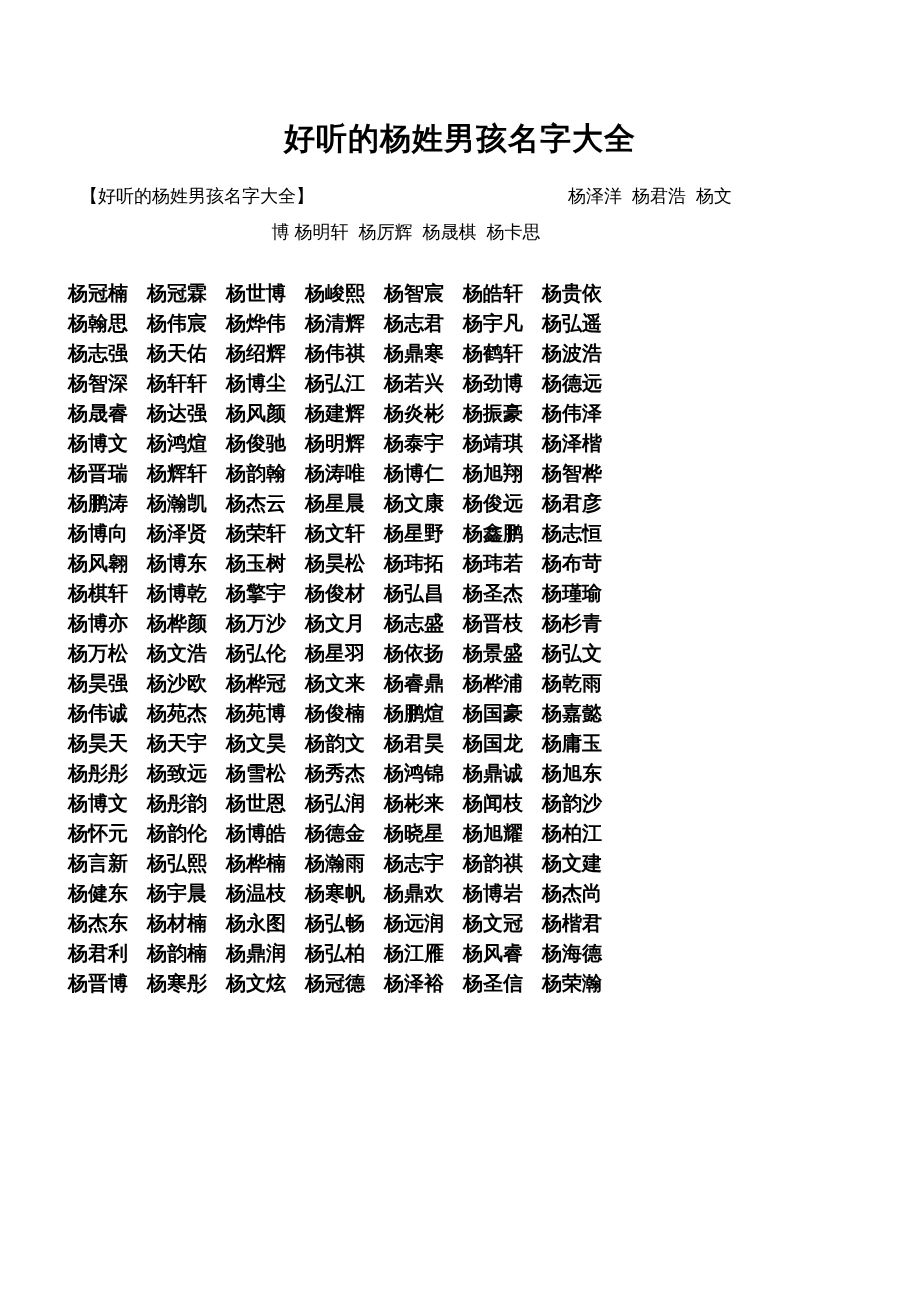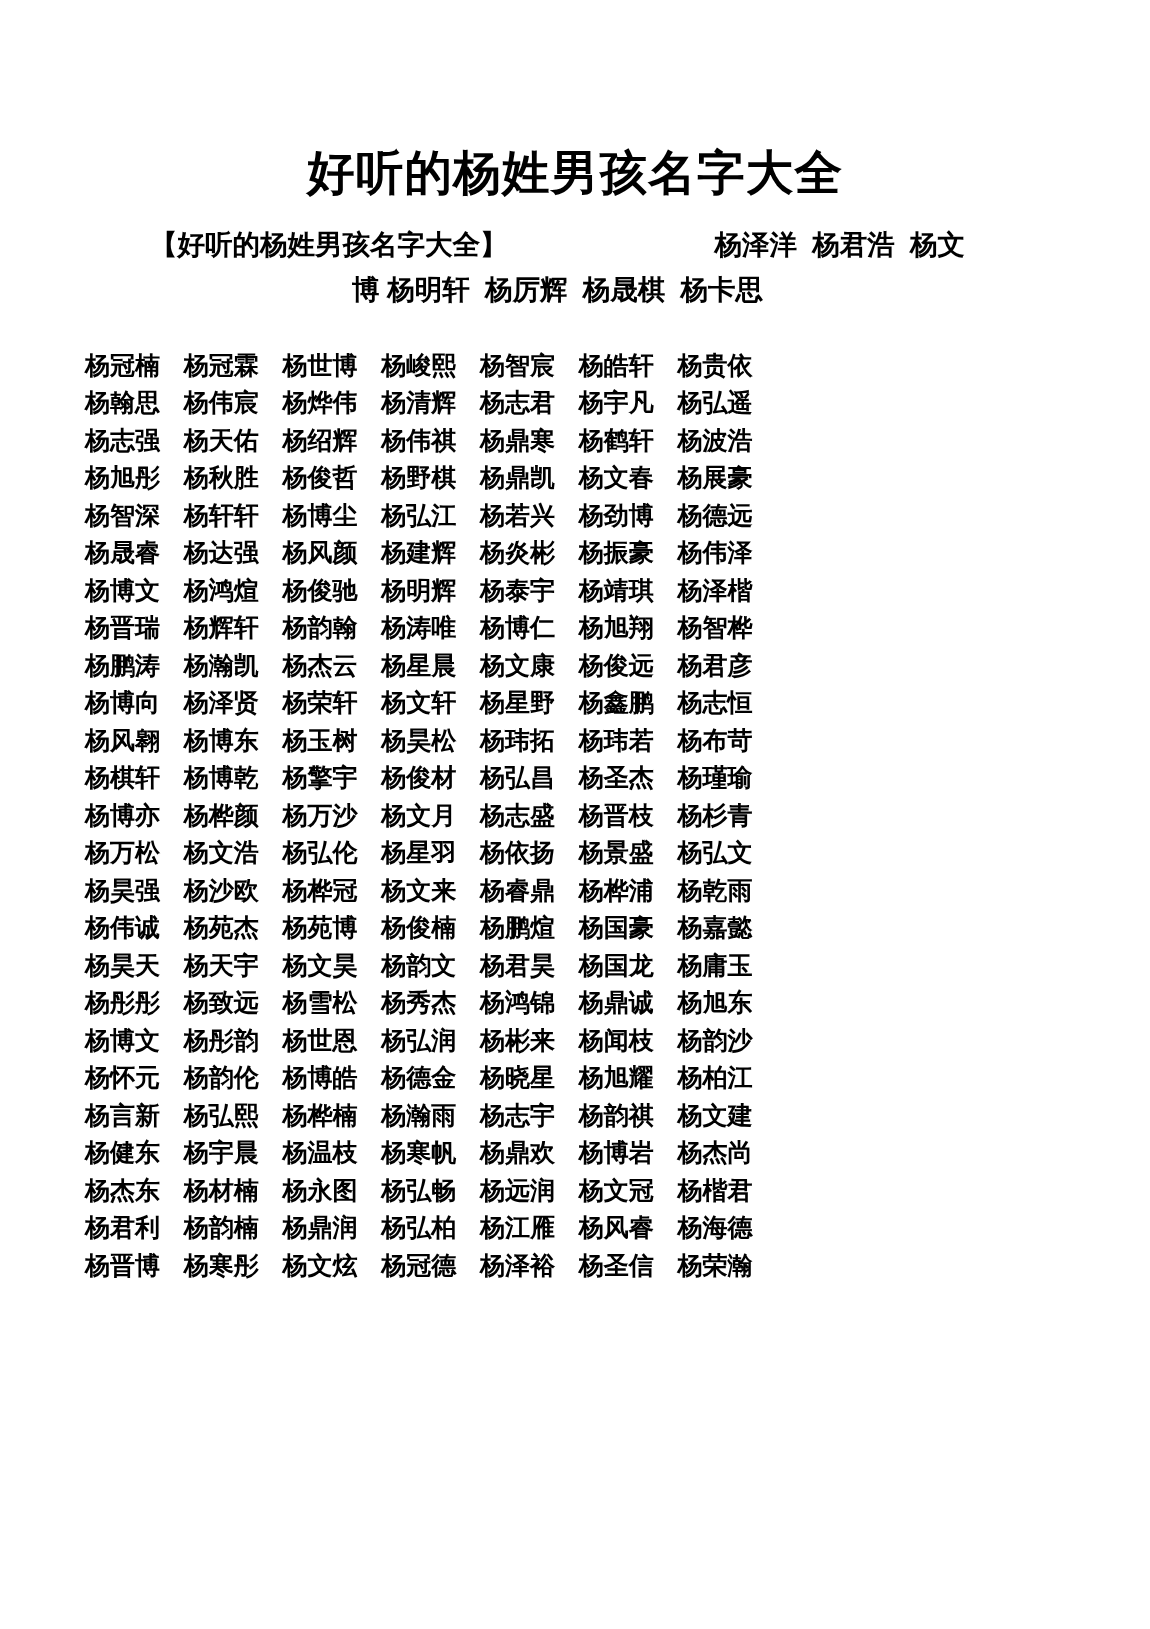--- a/index.html
+++ b/index.html
@@ -13,31 +13,31 @@
     height: 1303px;
     background: #ffffff;
     color: #000000;
     font-family: "Liberation Sans", sans-serif;
     overflow: hidden;
   }
   .doc-title {
     margin: 0;
     padding-top: 116px;
     text-align: center;
-    font-size: 38px;
+    font-size: 31px;
     line-height: 46px;
     font-weight: 700;
     letter-spacing: 1px;
   }
   .intro {
-    margin: 16px 0 0 120px;
+    margin: 16px 0 0 80px;
     width: 652px;
-    font-size: 22px;
+    font-size: 18px;
     line-height: 36px;
-    font-weight: 700;
+    font-weight: 400;
   }
   .intro-line1 {
     display: flex;
     justify-content: space-between;
     align-items: baseline;
   }
   .intro-bracket {
     white-space: pre;
   }
   .intro-names-1 {
@@ -101,29 +101,20 @@
       <div class="name-row">
         <span class="name-cell">杨志强</span>
         <span class="name-cell">杨天佑</span>
         <span class="name-cell">杨绍辉</span>
         <span class="name-cell">杨伟祺</span>
         <span class="name-cell">杨鼎寒</span>
         <span class="name-cell">杨鹤轩</span>
         <span class="name-cell">杨波浩</span>
       </div>
       <div class="name-row">
-        <span class="name-cell">杨旭彤</span>
-        <span class="name-cell">杨秋胜</span>
-        <span class="name-cell">杨俊哲</span>
-        <span class="name-cell">杨野棋</span>
-        <span class="name-cell">杨鼎凯</span>
-        <span class="name-cell">杨文春</span>
-        <span class="name-cell">杨展豪</span>
-      </div>
-      <div class="name-row">
         <span class="name-cell">杨智深</span>
         <span class="name-cell">杨轩轩</span>
         <span class="name-cell">杨博尘</span>
         <span class="name-cell">杨弘江</span>
         <span class="name-cell">杨若兴</span>
         <span class="name-cell">杨劲博</span>
         <span class="name-cell">杨德远</span>
       </div>
       <div class="name-row">
         <span class="name-cell">杨晟睿</span>

